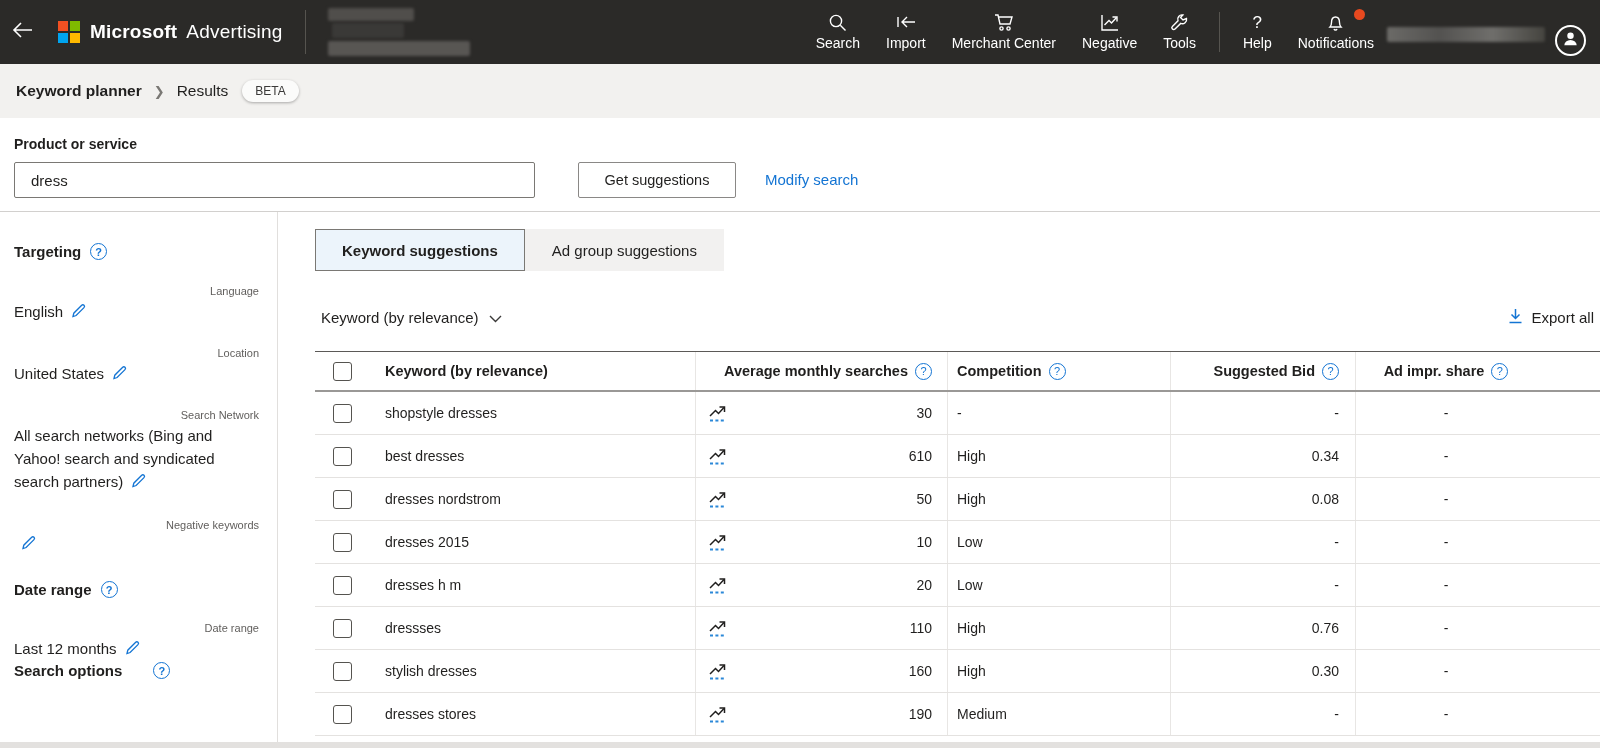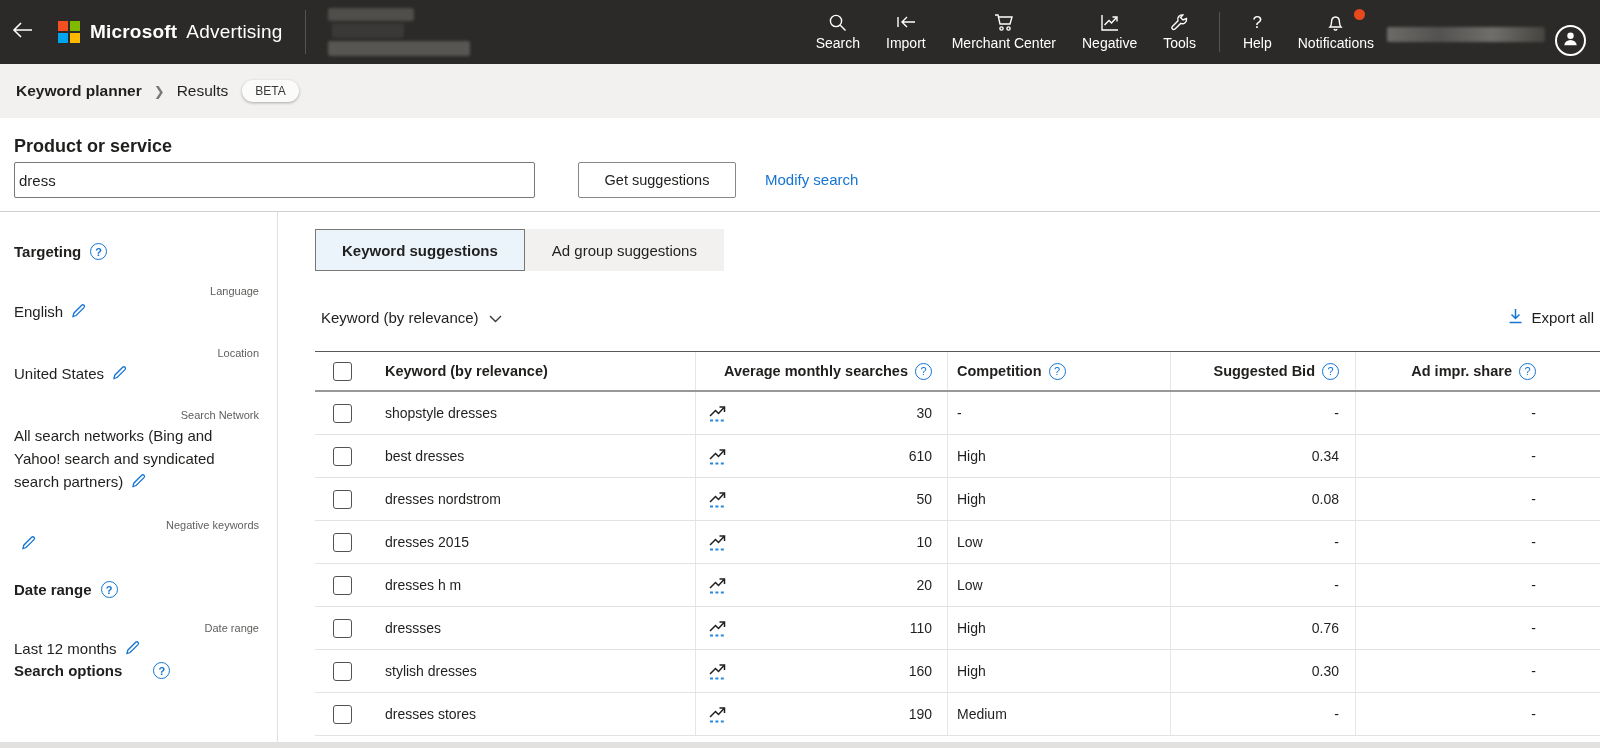--- a/index.html
+++ b/index.html
@@ -32,23 +32,23 @@
     display:flex; align-items:center; padding-left:16px; }
   .bc-root { font-size:15.5px; font-weight:700; cursor:pointer; }
   .bc-chev { color:#7a7874; margin:0 12px; font-size:13px; }
   .bc-current { font-size:15.5px; }
   .beta-pill { margin-left:14px; background:#fbfbfa; border-radius:13px; padding:4px 13px; font-size:12px;
     color:#3b3a39; box-shadow:0 1px 3px rgba(0,0,0,.3); }
 
   
   .search-panel { position:absolute; left:0; top:118px; width:1600px; height:94px; background:#fff;
     border-bottom:1px solid #d2d0ce; }
-  .sp-label { position:absolute; left:14px; top:18px; font-size:18px; font-weight:700; }
+  .sp-label { position:absolute; left:14px; top:18px; font-size:14px; font-weight:700; }
   .sp-input { position:absolute; left:14px; top:44px; width:521px; height:36px; border:1px solid #7a7874;
-    border-radius:2px; font-size:15px; padding:0 4px; color:#201f1e; background:#fff;
+    border-radius:2px; font-size:15px; padding:0 16px; color:#201f1e; background:#fff;
     font-family:inherit; }
   .sp-btn { position:absolute; left:578px; top:44px; width:158px; height:36px; background:#fff;
     border:1px solid #8a8886; border-radius:2px; font-size:14.5px; font-weight:400; color:#201f1e;
     cursor:pointer; font-family:inherit; }
   .sp-link { position:absolute; left:765px; top:53px; font-size:15px; cursor:pointer; }
 
   
   .sidebar { position:absolute; left:0; top:212px; width:278px; height:536px; background:#fff;
     border-right:1px solid #e1dfdd; padding:0 18px 0 14px; }
   .sb-title { display:flex; align-items:center; gap:9px; font-size:15px; font-weight:700; }
@@ -74,21 +74,21 @@
   .trow { display:grid; grid-template-columns:55px 325px 252px 223px 185px 1fr; align-items:center; }
   .thead { height:41px; border-top:1px solid #5b5957; border-bottom:2px solid #9a9896; font-weight:600; }
   .tbody-row { height:43px; border-bottom:1px solid #e4e2e0; }
   .cell { font-size:14px; height:100%; display:flex; align-items:center; }
   .c-check { justify-content:center; }
   .c-kw { padding-left:15px; }
   .c-search { border-left:1px solid #e8e6e4; padding:0 15px 0 12px; }
   .c-search .num { margin-left:auto; }
   .c-comp { border-left:1px solid #e8e6e4; padding-left:9px; }
   .c-bid { border-left:1px solid #e8e6e4; justify-content:flex-end; padding-right:16px; }
-  .c-ad { border-left:1px solid #e8e6e4; justify-content:flex-end; padding-right:64px; }
+  .c-ad { border-left:1px solid #e8e6e4; justify-content:center; padding-right:64px; }
   .thead .cell { font-size:14.5px; gap:7px; }
   .checkbox { width:19px; height:19px; border:1.6px solid #55534f; border-radius:3px; background:#fff;
     display:inline-block; cursor:pointer; }
   .trend { display:inline-flex; cursor:pointer; }
   .partial-row { height:9px; }
 
   .bottom-strip { position:absolute; left:0; bottom:0; width:1600px; height:6px; background:#e3e1df; }
   a.link { text-decoration:none; }
 </style>
 </head>

